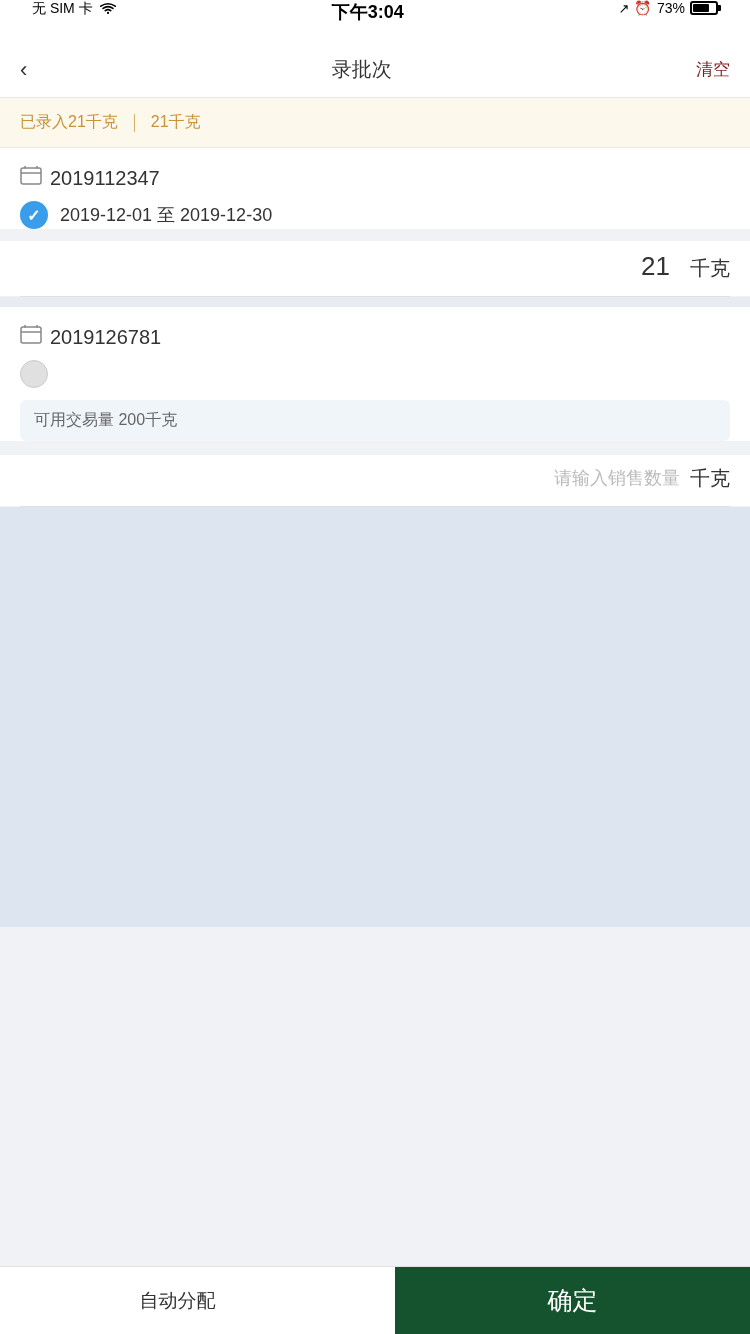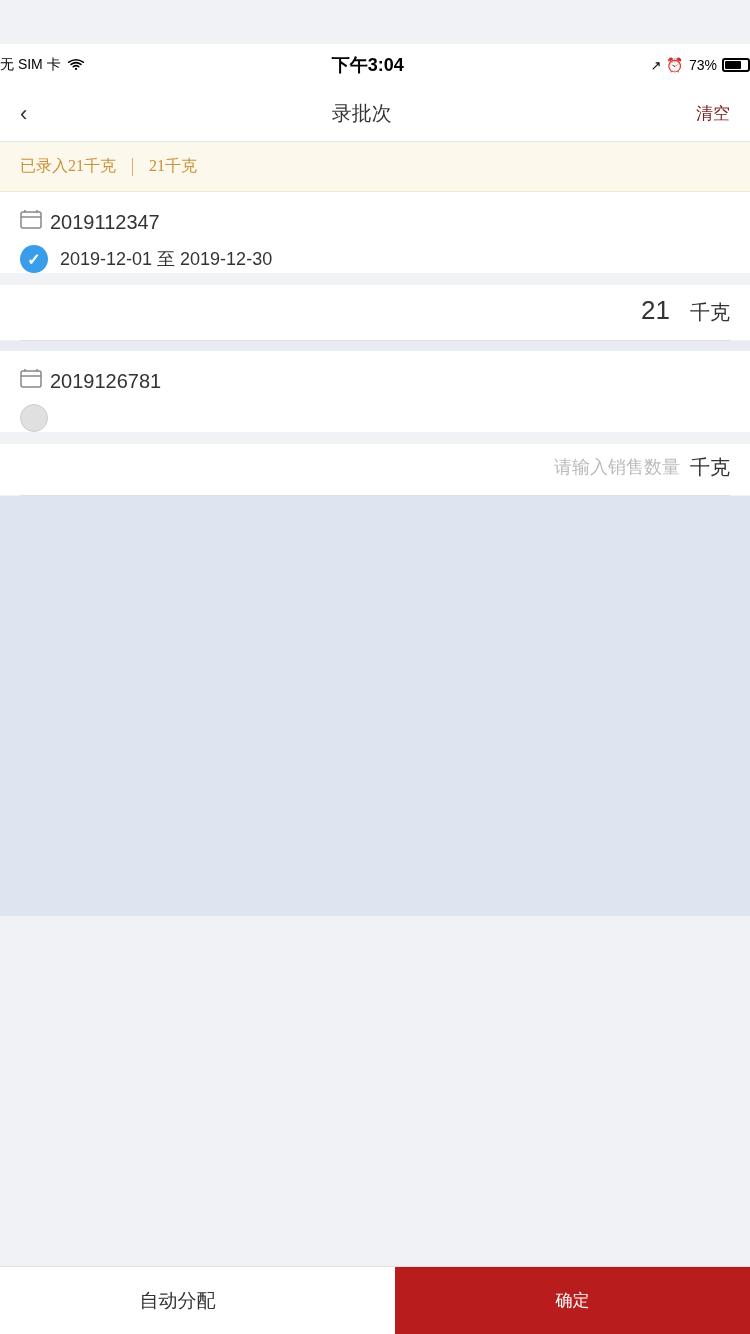--- a/index.html
+++ b/index.html
@@ -11,26 +11,25 @@
       background: #f0f2f5;
       font-size: 16px;
     }
 
     
     .status-bar {
       width: 100%;
       height: 42px;
       background: #fff;
       display: flex;
-      align-items: center;
+      align-items: flex-start;
       justify-content: space-between;
-      padding: 0 0;
+      padding: 0 32px;
       font-size: 15px;
       font-weight: 500;
-      margin-top: 44px;
     }
     .status-left {
       display: flex;
       align-items: center;
       gap: 6px;
       font-size: 14px;
       color: #000;
     }
     .status-center {
       font-size: 18px;
@@ -106,21 +105,20 @@
       padding: 14px 20px;
       display: flex;
       align-items: center;
       gap: 16px;
       border-bottom: 1px solid #f0e8cc;
     }
     .info-item {
       font-size: 16px;
       color: #c8913a;
       font-weight: 500;
-      font-family: Liberation Serif, serif;
     }
     .info-divider {
       width: 1px;
       height: 18px;
       background: #d4b06a;
     }
 
     
     .batch-card {
       background: #fff;
@@ -272,23 +270,23 @@
       cursor: pointer;
       border: none;
       outline: none;
       text-align: center;
     }
     .btn-confirm {
       flex: 1;
       display: flex;
       align-items: center;
       justify-content: center;
-      font-size: 17px;
+      font-size: 25px;
       color: #fff;
-      background: #b91c1c;
+      background: #14532d;
       cursor: pointer;
       border: none;
       outline: none;
       margin-left: 40px;
     }
   </style>
 </head>
 <body>
 
 <div class="status-bar">
@@ -363,20 +361,21 @@
         <line x1="17" y1="2" x2="17" y2="0" stroke="#888" stroke-width="1.5" stroke-linecap="round"></line>
       </svg>
     </span>
     <span class="batch-id">2019126781</span>
   </div>
   <div class="batch-date-row">
     <div class="radio-circle unchecked">
       <span class="radio-check"></span>
     </div>
   </div>
+  <div class="available-qty">可用交易量 200千克</div>
 </div>
 <div class="input-row">
   <input class="qty-input" type="text" placeholder="请输入销售数量" style="">
   <span class="input-unit">千克</span>
 </div>
 <div class="input-underline"></div>
 
 <div class="empty-area"></div>
 
 <div class="bottom-bar">

